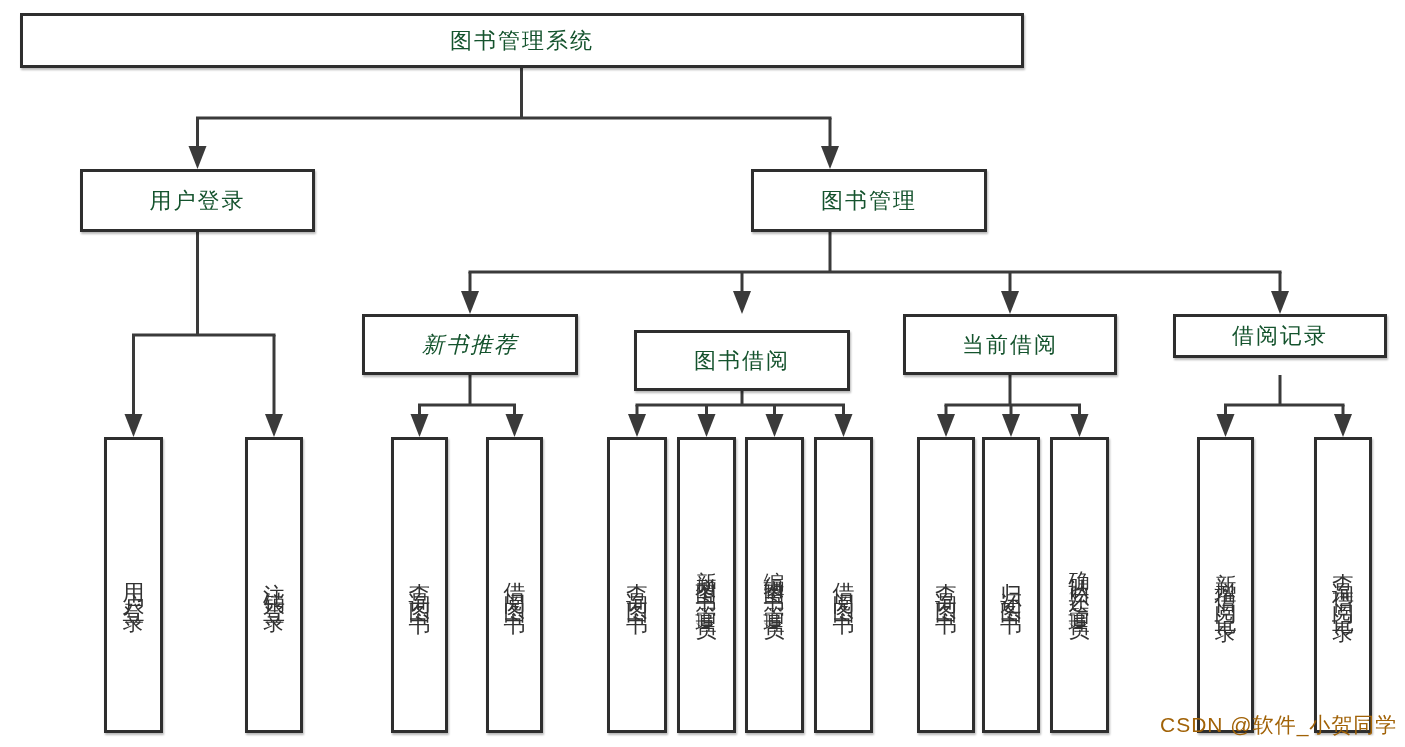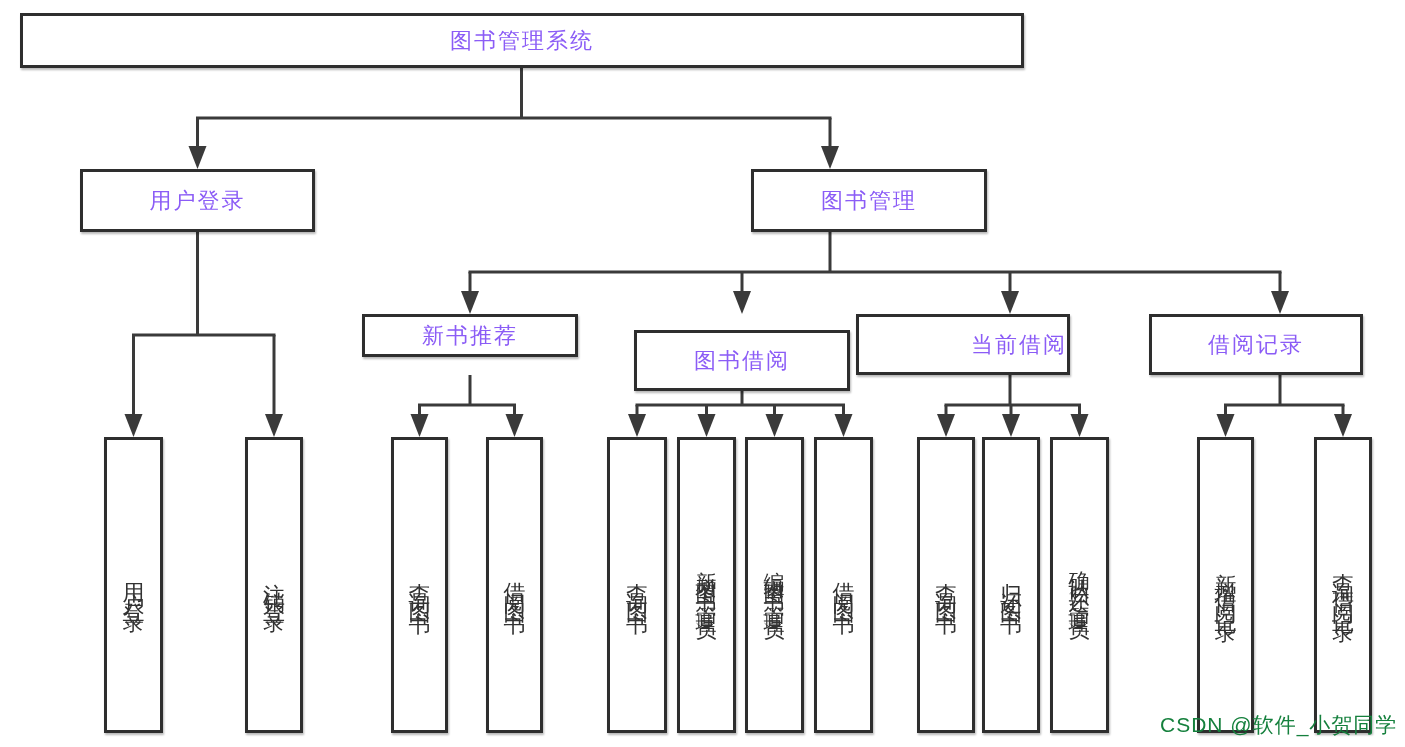--- a/index.html
+++ b/index.html
@@ -19,39 +19,39 @@
     background: #ffffff;
     border: 3px solid #2e2e2e;
     box-shadow: 1px 2px 2px rgba(0,0,0,0.28);
     display: flex;
     align-items: center;
     justify-content: center;
   }
   .hlabel {
     font-size: 22px;
     letter-spacing: 2px;
-    color: #8b5cf6;
+    color: #14532d;
     white-space: nowrap;
   }
   .vlabel {
     writing-mode: vertical-rl;
     text-orientation: mixed;
     font-size: 22px;
     line-height: 1;
     letter-spacing: 10px;
     color: #323232;
     white-space: nowrap;
   }
   .vlabel.long { letter-spacing: 7px; font-size: 21px; }
   .watermark {
     position: absolute;
     left: 1160px;
     top: 711px;
     font-size: 21px;
-    color: #15803d;
+    color: #a16207;
     letter-spacing: 1px;
     white-space: nowrap;
     z-index: 5;
   }
 </style>
 </head>
 <body>
 
 <div class="canvas">
 
@@ -125,30 +125,30 @@
     <span class="hlabel">图书管理系统</span>
   </div>
 
   <div class="node" style="left:80px; top:169px; width:235px; height:63px;">
     <span class="hlabel">用户登录</span>
   </div>
   <div class="node" style="left:712px; top:169px; width:236px; height:63px;margin-left:39px;">
     <span class="hlabel">图书管理</span>
   </div>
 
-  <div class="node" style="left:362px; top:314px; width:216px; height:43px;">
+  <div class="node" style="left:362px; top:314px; width:216px; height:61px;font-style:italic;">
     <span class="hlabel">新书推荐</span>
   </div>
   <div class="node" style="left:634px; top:314px; width:216px; height:61px;margin-top:16px;">
     <span class="hlabel">图书借阅</span>
   </div>
-  <div class="node" style="left:856px; top:314px; width:214px; height:61px;justify-content:flex-end;">
+  <div class="node" style="left:903px; top:314px; width:214px; height:61px;">
     <span class="hlabel">当前借阅</span>
   </div>
-  <div class="node" style="left:1149px; top:314px; width:214px; height:61px;">
+  <div class="node" style="left:1173px; top:314px; width:214px; height:44px;">
     <span class="hlabel">借阅记录</span>
   </div>
 
   <div class="node" style="left:104px; top:437px; width:59px; height:296px;">
     <span class="vlabel">用户登录</span>
   </div>
   <div class="node" style="left:245px; top:437px; width:58px; height:296px;">
     <span class="vlabel">注销登录</span>
   </div>
 

